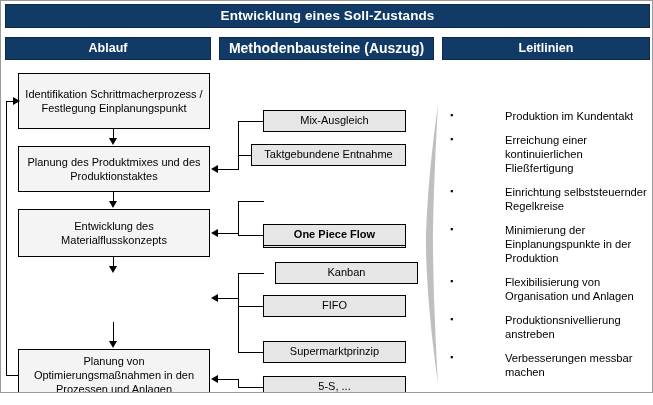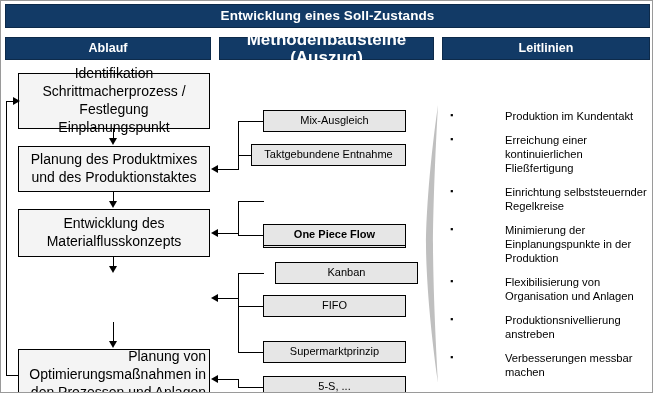--- a/index.html
+++ b/index.html
@@ -45,41 +45,41 @@
     top: 36px;
     width: 206px;
     height: 23px;
     font-size: 12.5px;
   }
   #col-head-methoden {
     left: 218px;
     top: 36px;
     width: 215px;
     height: 23px;
-    font-size: 17px;
+    font-size: 14px;
   }
   #col-head-leitlinien {
     left: 441px;
     top: 36px;
     width: 208px;
     height: 23px;
     font-size: 12.5px;
   }
 
   
   .pbox {
     position: absolute;
     background: #F4F4F4;
     border: 1.3px solid #000000;
     box-sizing: border-box;
     display: flex;
     align-items: center;
     justify-content: center;
     text-align: center;
-    font-size: 14px;
+    font-size: 11px;
     color: #000000;
     line-height: 1.28;
     padding: 2px 3px;
   }
 
   
   .mbox {
     position: absolute;
     background: #E6E6E6;
     border: 1.3px solid #000000;
@@ -179,21 +179,21 @@
   <div class="bar" id="col-head-methoden">Methodenbausteine (Auszug)</div>
   <div class="bar" id="col-head-leitlinien">Leitlinien</div>
 
   <div class="pbox" style="left:17px; top:72px; width:192px; height:56px;">Identifikation Schrittmacherprozess / Festlegung Einplanungspunkt</div>
 
   <div class="pbox" style="left:17px; top:145px; width:192px; height:46px;">Planung des Produktmixes und des Produktionstaktes</div>
 
   <div class="pbox" style="left:17px; top:208px; width:192px; height:48px;">Entwicklung des Materialflusskonzepts</div>
 
 
-  <div class="pbox" style="left:17px; top:348px; width:192px; height:52px;text-align:right;">Planung von Optimierungsmaßnahmen in den Prozessen und Anlagen</div>
+  <div class="pbox" style="left:17px; top:348px; width:192px; height:52px;">Planung von Optimierungsmaßnahmen in den Prozessen und Anlagen</div>
 
   <div class="ln-v" style="left:112px; top:128px; height:10px;"></div>
   <div class="arr-down" style="left:108px; top:137px;"></div>
 
   <div class="ln-v" style="left:112px; top:191px; height:10px;"></div>
   <div class="arr-down" style="left:108px; top:200px;"></div>
 
   <div class="ln-v" style="left:112px; top:256px; height:10px;"></div>
   <div class="arr-down" style="left:108px; top:265px;"></div>
 

